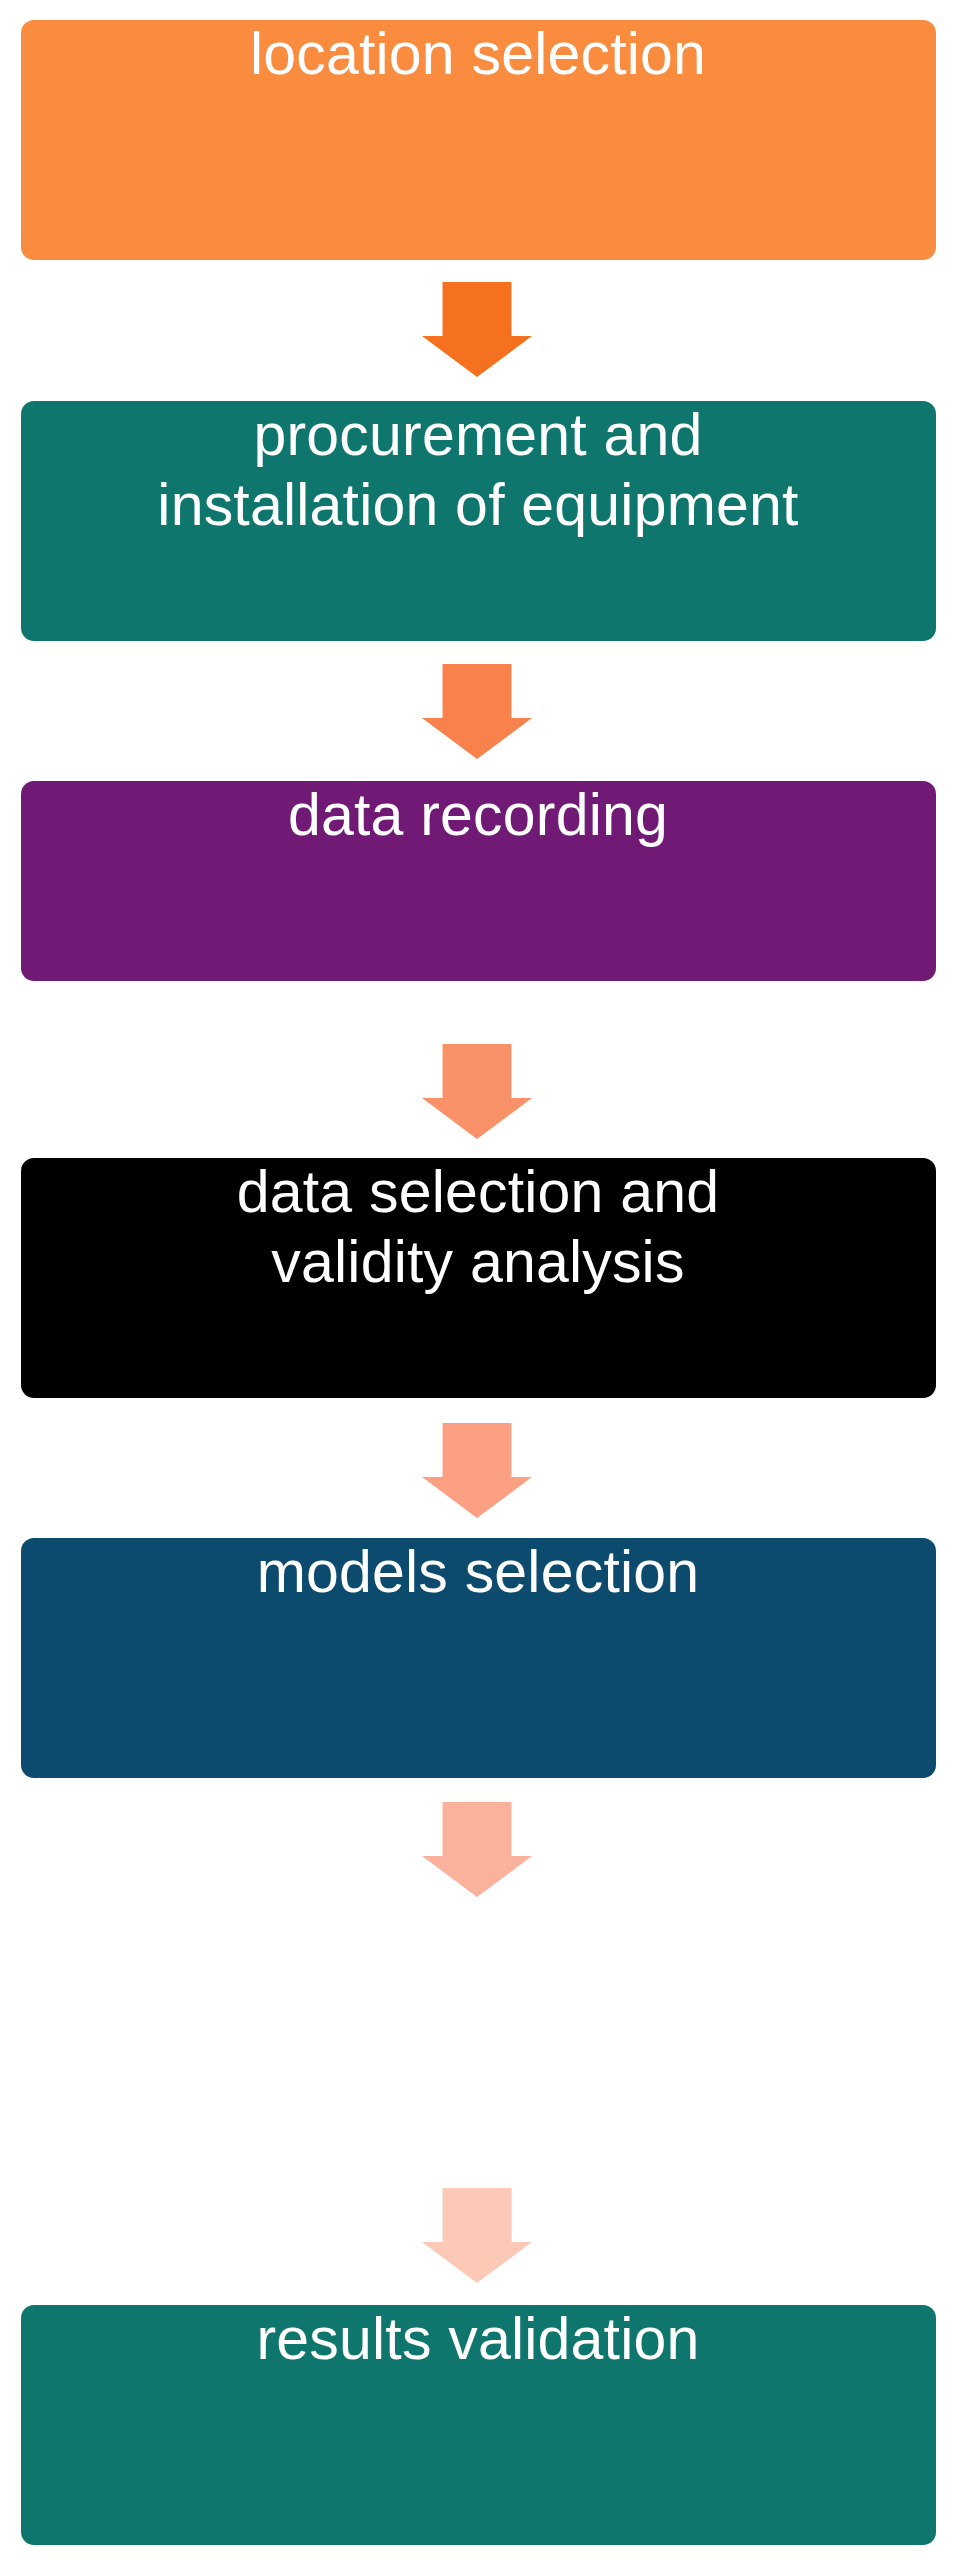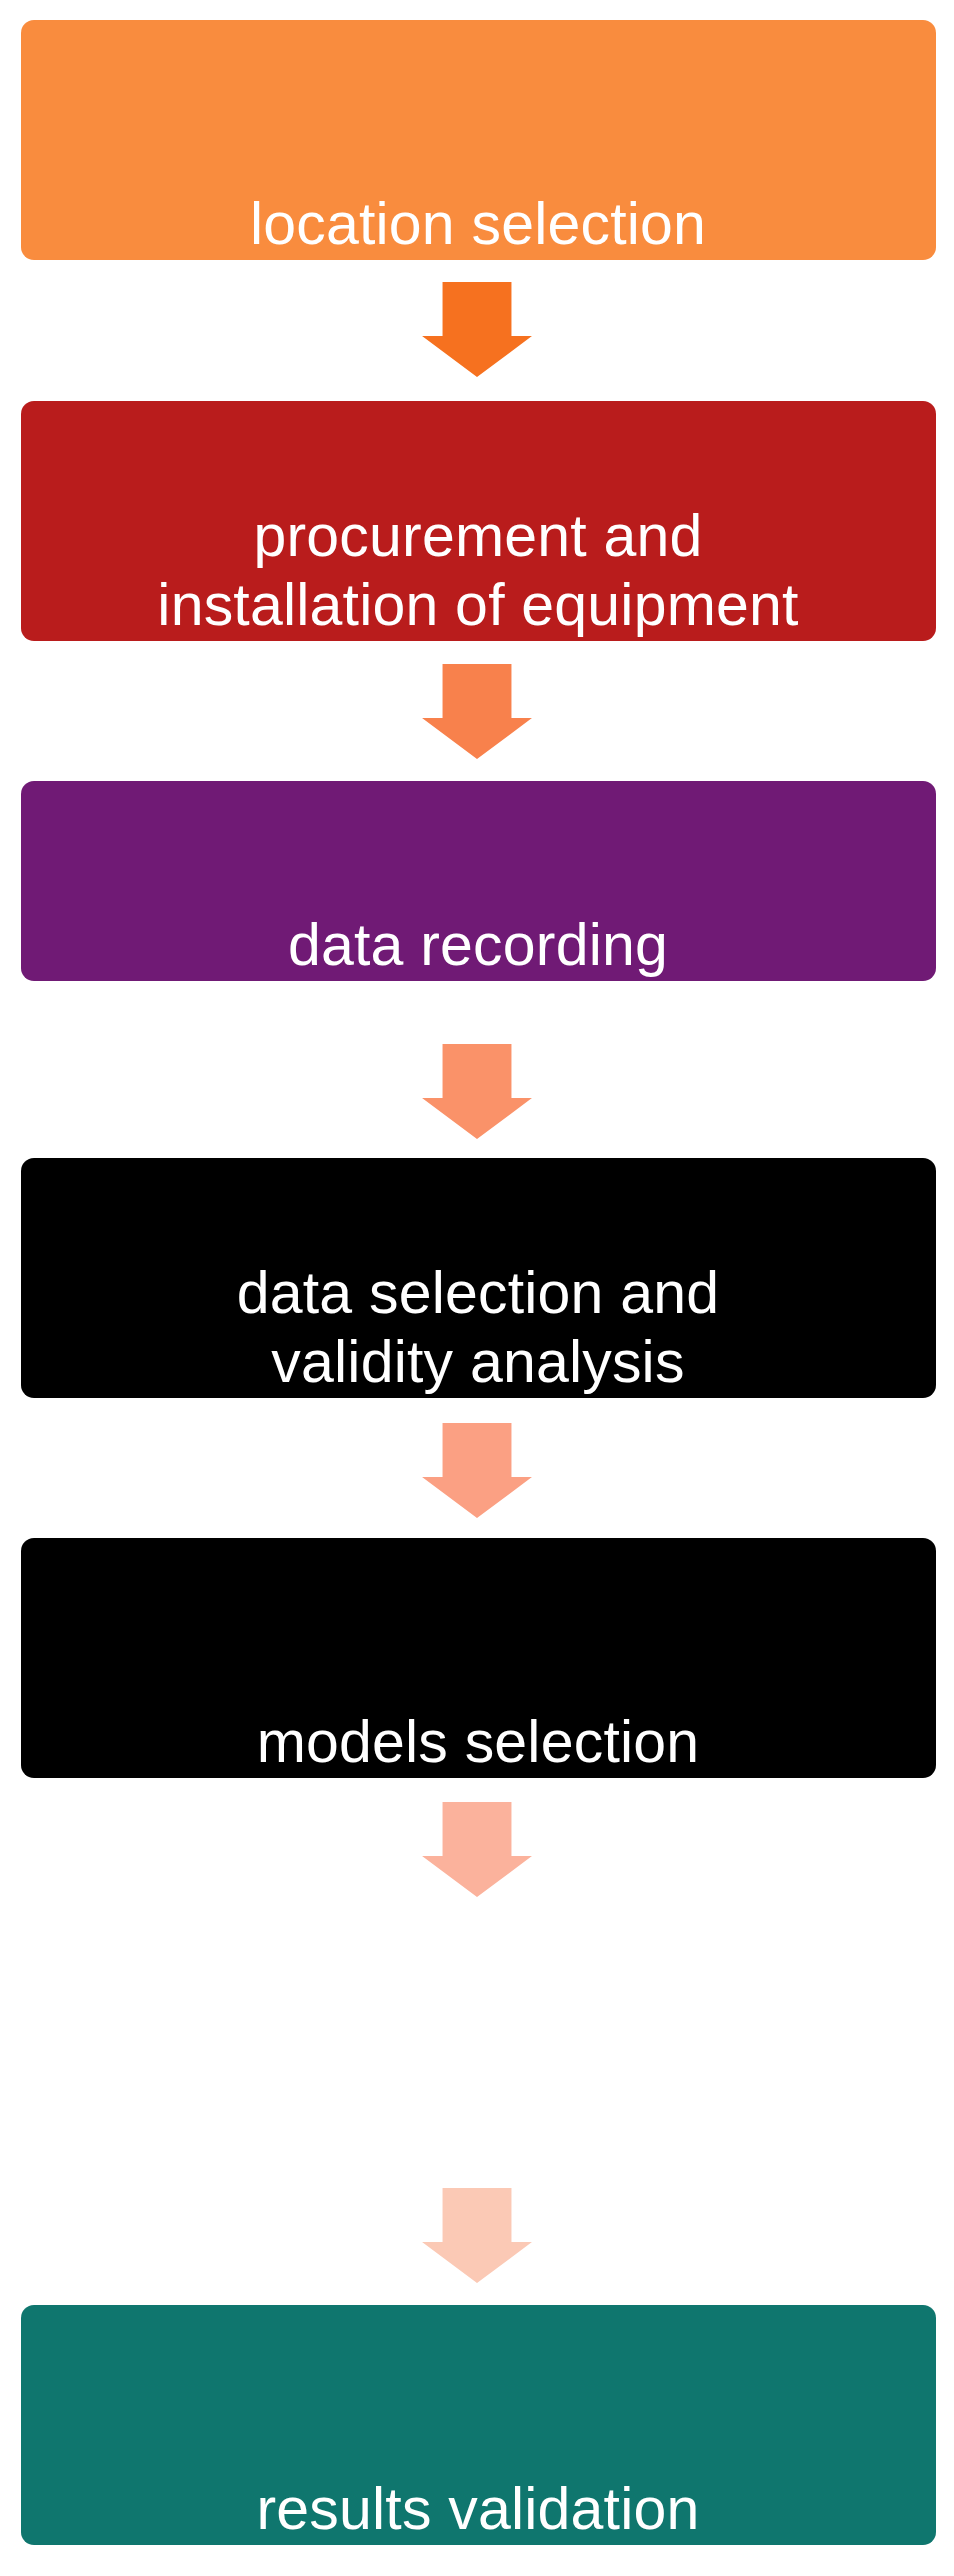--- a/index.html
+++ b/index.html
@@ -19,21 +19,21 @@
     overflow: hidden;
     margin: 0 auto;
   }
   .node-box {
     position: absolute;
     left: 20.5px;
     width: 915px;
     box-sizing: border-box;
     border-radius: 13px;
     display: flex;
-    align-items: flex-end;
+    align-items: flex-start;
     justify-content: center;
     text-align: center;
   }
   .node-label {
     color: #ffffff;
     font-size: 59px;
     font-weight: 400;
     line-height: 1.18;
     letter-spacing: 0.2px;
     padding: 0 17px;
@@ -51,32 +51,32 @@
     display: block;
   }
 </style>
 </head>
 <body>
 
 <div id="flowchart" style="background: rgb(255, 255, 255);">
     <div class="node-box" style="top: 19.6px; height: 240px; background: rgb(249, 140, 62);">
       <div class="node-label">location selection</div>
     </div>
-    <div class="node-box" style="top: 401px; height: 240px; background: #b91c1c;">
+    <div class="node-box" style="top: 401px; height: 240px; background: #0f766e;">
       <div class="node-label">procurement and
 installation of equipment</div>
     </div>
     <div class="node-box" style="top: 781px; height: 200px; background: #701a75;">
       <div class="node-label">data recording</div>
     </div>
     <div class="node-box" style="top: 1158px; height: 240px; background: #000000;">
       <div class="node-label">data selection and
 validity analysis</div>
     </div>
-    <div class="node-box" style="top: 1538px; height: 240px; background: #000000;">
+    <div class="node-box" style="top: 1538px; height: 240px; background: #0c4a6e;">
       <div class="node-label">models selection</div>
     </div>
     <div class="node-box" style="top: 2305px; height: 240px; background: #0f766e;">
       <div class="node-label">results validation</div>
     </div>
     <div class="arrow-wrap" style="top: 282px; height: 95px;">
       <svg class="arrow-svg" width="110" height="95" viewBox="0 0 118 102">
         <polygon points="22,0 96,0 96,58 118,58 59,102 0,58 22,58" fill="#F6711F"></polygon>
       </svg>
     </div>

